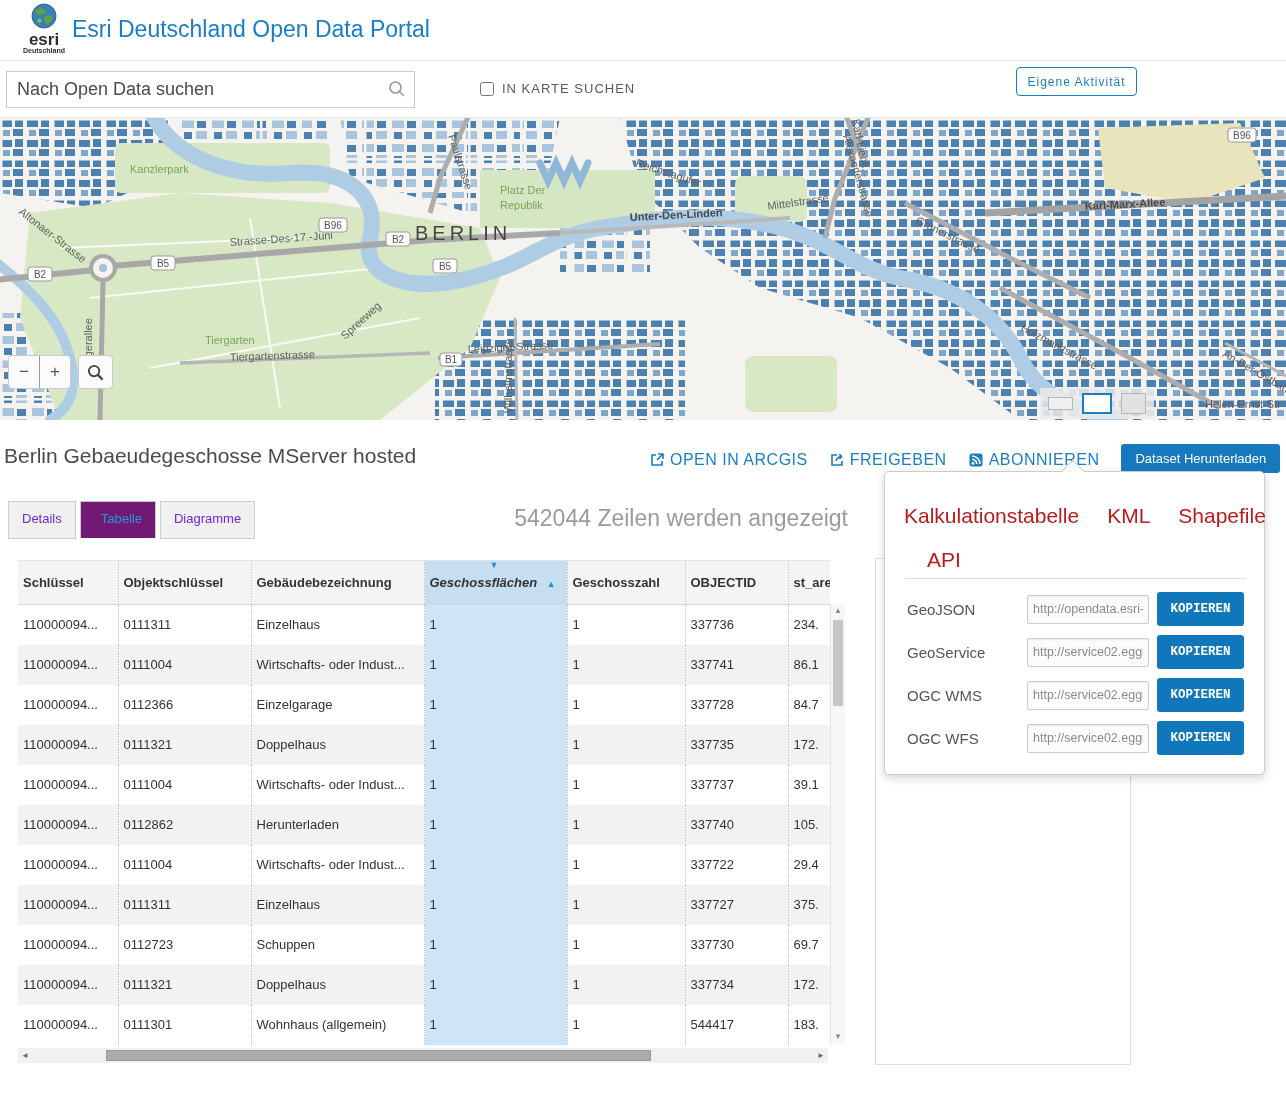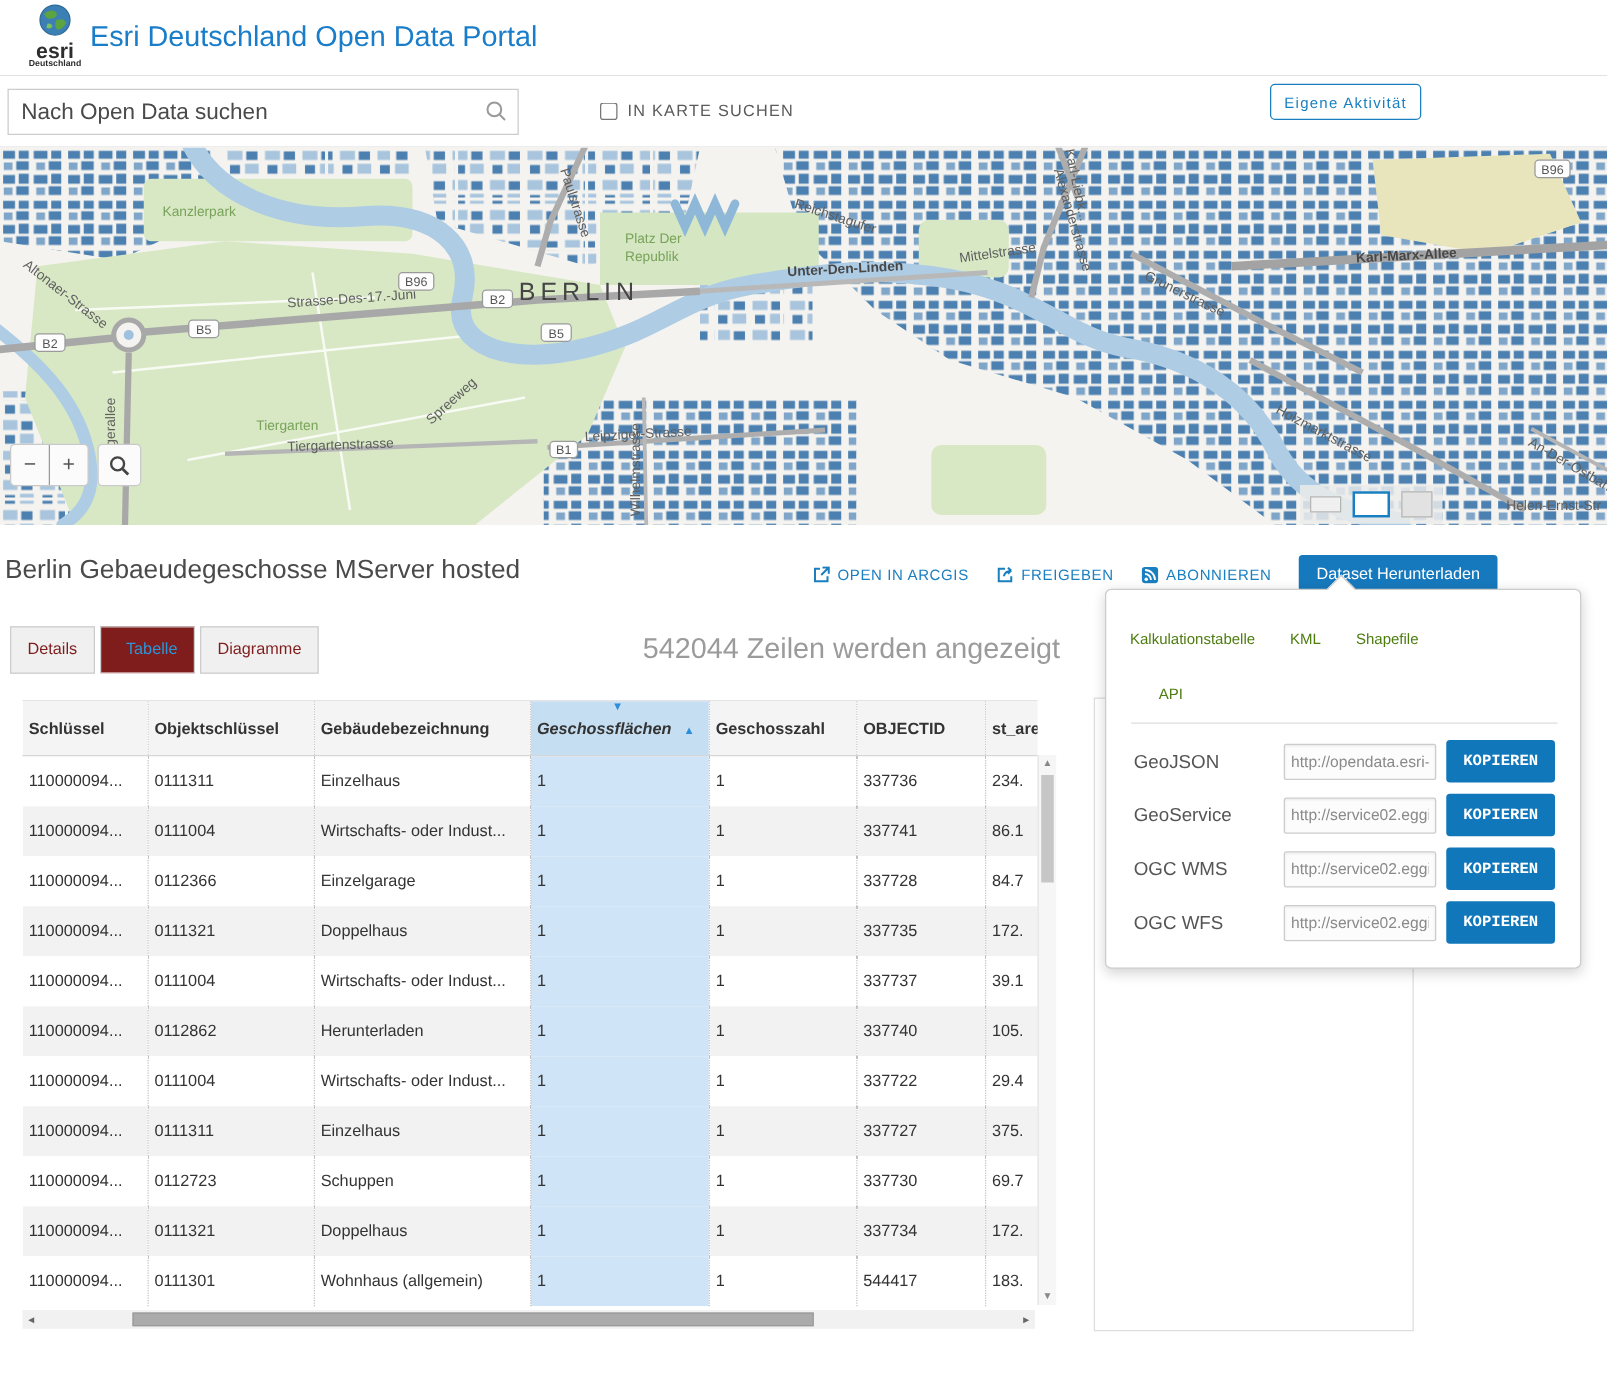--- a/index.html
+++ b/index.html
@@ -33,27 +33,27 @@
   .map-search { position:absolute; left:78px; top:237px; width:35px; height:34px; background:#fbfbfb; border:1px solid #c9c9c9; border-radius:4px; display:flex; align-items:center; justify-content:center; cursor:pointer; }
   .basemap-strip { position:absolute; left:1040px; top:270px; width:114px; height:31px; background:rgba(235,235,235,.85); display:flex; align-items:center; justify-content:space-between; padding:0 8px; }
   .bm { border:1px solid #b5b5b5; background:#f0f0f0; cursor:pointer; }
   .bm1 { width:25px; height:13px; }
   .bm2 { width:30px; height:21px; border:2px solid #1a7fc0; background:#fff; }
   .bm3 { width:25px; height:21px; background:#e2e2e2; }
 
   
   .ds-title { position:absolute; left:4px; top:444px; font-size:21px; color:#4a4a4a; }
   .actions { position:absolute; left:650px; top:436px; height:29px; display:flex; align-items:center; gap:22px; }
-  .act-link { display:flex; align-items:center; gap:6px; font-size:12px; letter-spacing:.5px; color:#1a7fc0; cursor:pointer; white-space:nowrap;margin-top:18px; }
+  .act-link { display:flex; align-items:center; gap:6px; font-size:16px; letter-spacing:.5px; color:#1a7fc0; cursor:pointer; white-space:nowrap;margin-top:18px; }
   .dl-open-btn { height:29px; padding:0 14px; background:#1779bd; border:none; border-radius:3px; color:#fff; font-size:13px; font-family:"Liberation Sans", sans-serif; cursor:pointer;margin-top:16px; }
 
   
   .tabs { position:absolute; left:8px; top:501px; display:flex; }
-  .tab { padding:9px 13px; font-size:13px; color:#7f1d1d; background:#f0f0f0; border:1px solid #ccc; margin-right:4px; cursor:pointer; }
-  .tab.active { background:#7f1d1d; color:#2b95d8; border-bottom-color:#fff; padding-bottom:12px;padding-left:20px; }
+  .tab { padding:9px 13px; font-size:13px; color:#6d28d9; background:#f0f0f0; border:1px solid #ccc; margin-right:4px; cursor:pointer; }
+  .tab.active { background:#701a75; color:#2b95d8; border-bottom-color:#fff; padding-bottom:12px;padding-left:20px; }
   .rows-info { position:absolute; right:438px; top:505px; font-size:23px; color:#9b9b9b; white-space:nowrap; }
 
   
   .table-wrap { position:absolute; left:18px; top:560px; width:827px; height:484px; }
   table { border-collapse:collapse; table-layout:fixed; width:812px; }
   thead th { height:44px; background:#f4f4f4; border-top:1px solid #e3e3e3; border-bottom:1px solid #d6d6d6; font-size:13px; font-weight:bold; color:#333; text-align:left; padding-left:5px; overflow:hidden; white-space:nowrap; position:relative; cursor:pointer; }
   thead th, tbody td { border-right:1px dotted #c3c3c3; }
   thead th:last-child, tbody td:last-child { border-right:none; }
   tbody td { height:40px; font-size:13px; color:#333; padding-left:5px; overflow:hidden; white-space:nowrap; }
   tbody tr:nth-child(even) { background:#f2f2f2; }
@@ -72,21 +72,21 @@
   .hscroll .arr.right { right:0; }
   .hscroll .thumb { position:absolute; left:88px; top:2px; width:545px; height:11px; background:#ababab; border:1px solid #9a9a9a; cursor:pointer; }
 
   
   .side-panel { position:absolute; left:875px; top:558px; width:256px; height:507px; background:#fff; border:1px solid #ddd; }
 
   
   .dropdown { position:absolute; left:884px; top:471px; width:381px; height:304px; background:#fff; border:1px solid #ccc; border-radius:5px; box-shadow:0 3px 10px rgba(0,0,0,.18); z-index:50; }
   .dropdown .caret { position:absolute; left:180px; top:-9px; width:16px; height:16px; background:#fff; border-left:1px solid #ccc; border-top:1px solid #ccc; transform:rotate(45deg); }
   .dd-links { position:absolute; left:19px; top:32px; display:flex; gap:28px; }
-  .dd-link { font-size:12px; color:#4d7c0f; cursor:pointer;text-align:right; }
+  .dd-link { font-size:21px; color:#b91c1c; cursor:pointer;text-align:right; }
   .dd-api { position:absolute; left:42px; top:76px; }
   .dd-divider { position:absolute; left:20px; top:106px; width:341px; height:0; border-top:1px solid #ddd; }
   .dd-rows { position:absolute; left:0; top:120px; width:381px; }
   .dl-row { display:flex; align-items:center; height:34px; margin-bottom:9px; padding:0 22px; }
   .dl-label { width:110px; text-align:left; font-size:15px; color:#555; margin-right:16px; white-space:nowrap; }
   .dl-input { width:122px; height:29px; border:1px solid #ccc; border-radius:2px; background:#fcfcfc; box-shadow:inset 0 1px 2px rgba(0,0,0,.08); font-size:12.5px; color:#8a8a8a; padding:0 5px; font-family:"Liberation Sans", sans-serif; }
   .dl-btn { margin-left:8px; width:92px; height:34px; background:#1177bb; border:none; border-radius:3px; color:#fff; font-size:12.5px; font-weight:bold; font-family:Liberation Mono, monospace; cursor:pointer; }
 
   
   .lbl { fill:#5f5f5f; font-size:11px; font-family:"Liberation Sans", sans-serif; }

